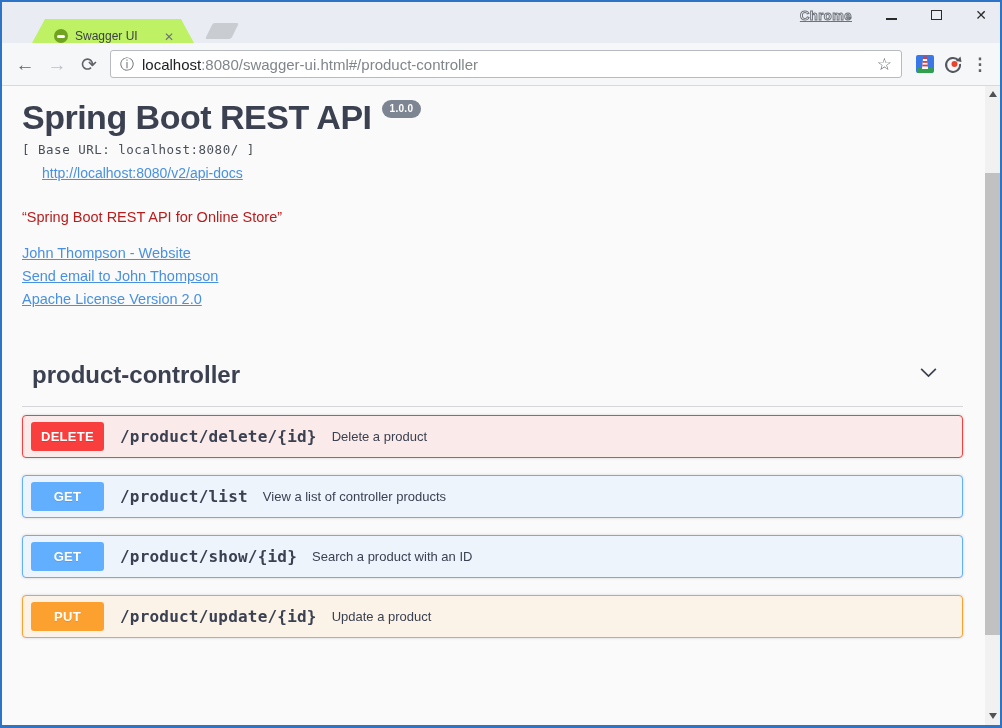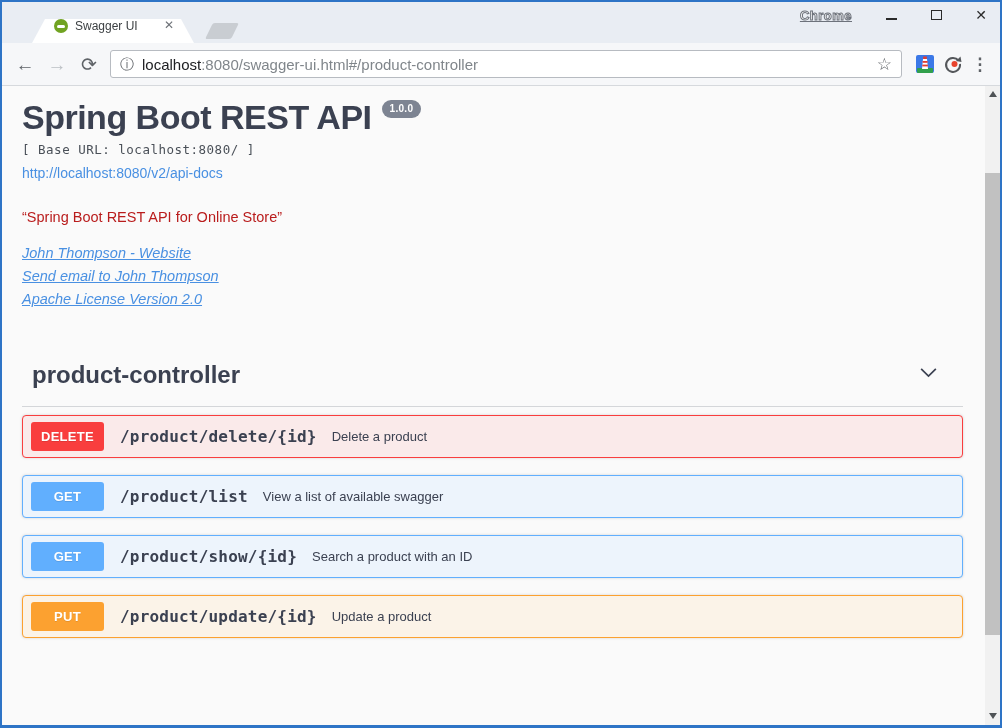--- a/index.html
+++ b/index.html
@@ -27,24 +27,24 @@
     text-decoration:underline;
   }
   .win-btns { position:absolute; top:4px; right:10px; display:flex; gap:27px; align-items:center; }
   .win-btn { width:18px; height:18px; display:flex; align-items:center; justify-content:center; cursor:default; }
   .min-glyph { width:11px; height:0; border-top:2px solid #2a2a2a; margin-top:8px; }
   .max-glyph { width:11px; height:10px; border:1.5px solid #2a2a2a; }
   .close-glyph { font-size:14px; color:#2a2a2a; line-height:1; }
 
   .tab {
     position:absolute; left:30px; bottom:0; width:162px; height:24px;
-    background:#ffffff;
+    background:#bef264;
     clip-path:polygon(13px 0, calc(100% - 13px) 0, 100% 100%, 0 100%);
     filter:drop-shadow(0 0 1px #9aa1ab);
-    display:flex; align-items:flex-start; padding:0 20px 0 22px; gap:7px;
+    display:flex; align-items:flex-end; padding:0 20px 0 22px; gap:7px;
   }
   .favicon {
     width:14px; height:14px; border-radius:50%; background:#71a322;
     position:relative; flex:none;
   }
   .favicon::after {
     content:""; position:absolute; left:3px; top:5.5px; width:8px; height:3px;
     background:#fff; border-radius:2px;
   }
   .tab-title { font-size:12px; color:#3c4043; white-space:nowrap; overflow:hidden; flex:1; }
@@ -91,28 +91,27 @@
     font-size:10px; font-weight:bold;
     padding:3px 8px; border-radius:10px;
     margin-left:10px; margin-top:3px; letter-spacing:0.3px;
   }
   .base-url {
     margin-top:4px; font-family:"DejaVu Sans Mono", monospace;
     font-size:12.5px; color:#4a5058; letter-spacing:0.5px;
   }
   .docs-link {
     display:inline-block; margin-top:8px;
-    font-size:14px; color:#4990e2; cursor:pointer;
+    font-size:14px; color:#4990e2; text-decoration:underline; cursor:pointer;margin-left:20px;
   }
   .api-desc { margin:27px 0 0 0; font-size:14.5px; color:#b91c1c; }
   .contact-link {
     display:block; width:max-content;
     font-size:14.5px; color:#4990e2; text-decoration:underline; cursor:pointer;
     line-height:15px;
-    font-style:italic;
   }
   .contact-link.l1 { margin-top:21px; }
   .contact-link.l2 { margin-top:8px; }
   .contact-link.l3 { margin-top:8px;text-align:right; }
 
   .tag-header {
     margin-top:54px; display:flex; align-items:center;
     padding:0 24px 17px 10px;
     border-bottom:1px solid #d4d6d9; cursor:pointer;
   }
@@ -225,21 +224,21 @@
 
   <div class="op-row" style="--accent: #f93e3e; --bg: #faeaea;">
     <span class="op-method">DELETE</span>
     <span class="op-path">/product/delete/{id}</span>
     <span class="op-summary">Delete a product</span>
   </div>
 
   <div class="op-row" style="--accent: #61affe; --bg: #edf4fc;">
     <span class="op-method">GET</span>
     <span class="op-path">/product/list</span>
-    <span class="op-summary">View a list of available swagger</span>
+    <span class="op-summary">View a list of controller products</span>
   </div>
 
   <div class="op-row" style="--accent: #61affe; --bg: #edf4fc;">
     <span class="op-method">GET</span>
     <span class="op-path">/product/show/{id}</span>
     <span class="op-summary">Search a product with an ID</span>
   </div>
 
   <div class="op-row" style="--accent: #fca130; --bg: #fbf3e8;">
     <span class="op-method">PUT</span>

